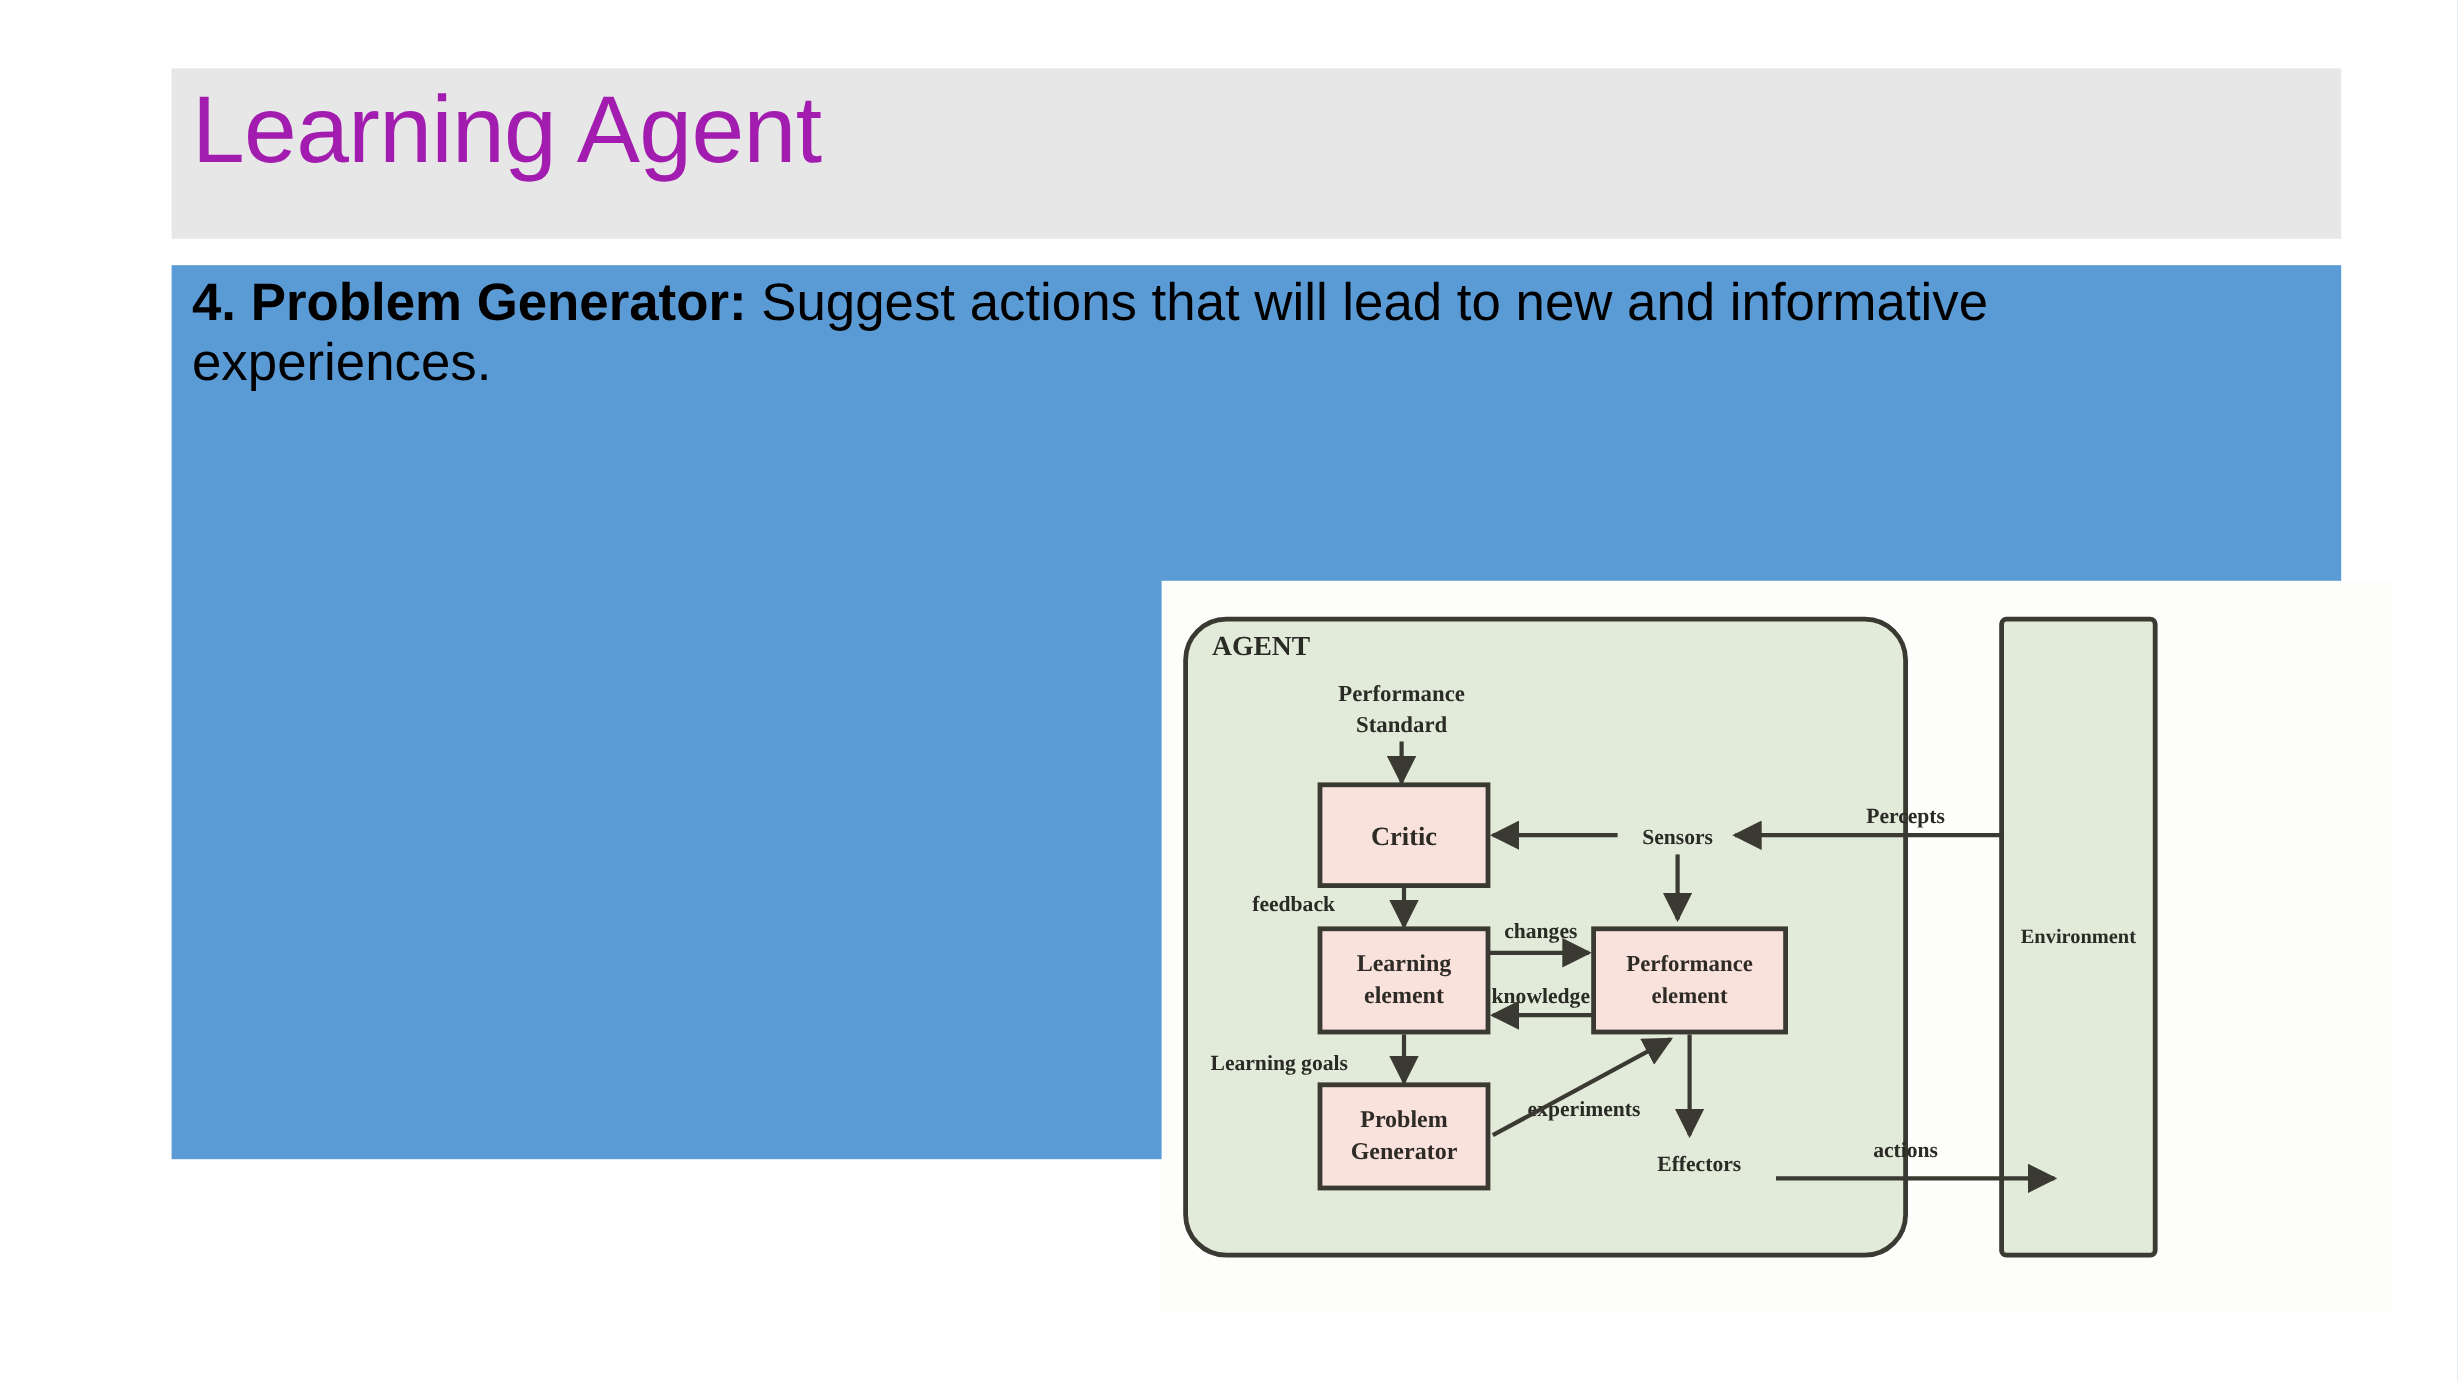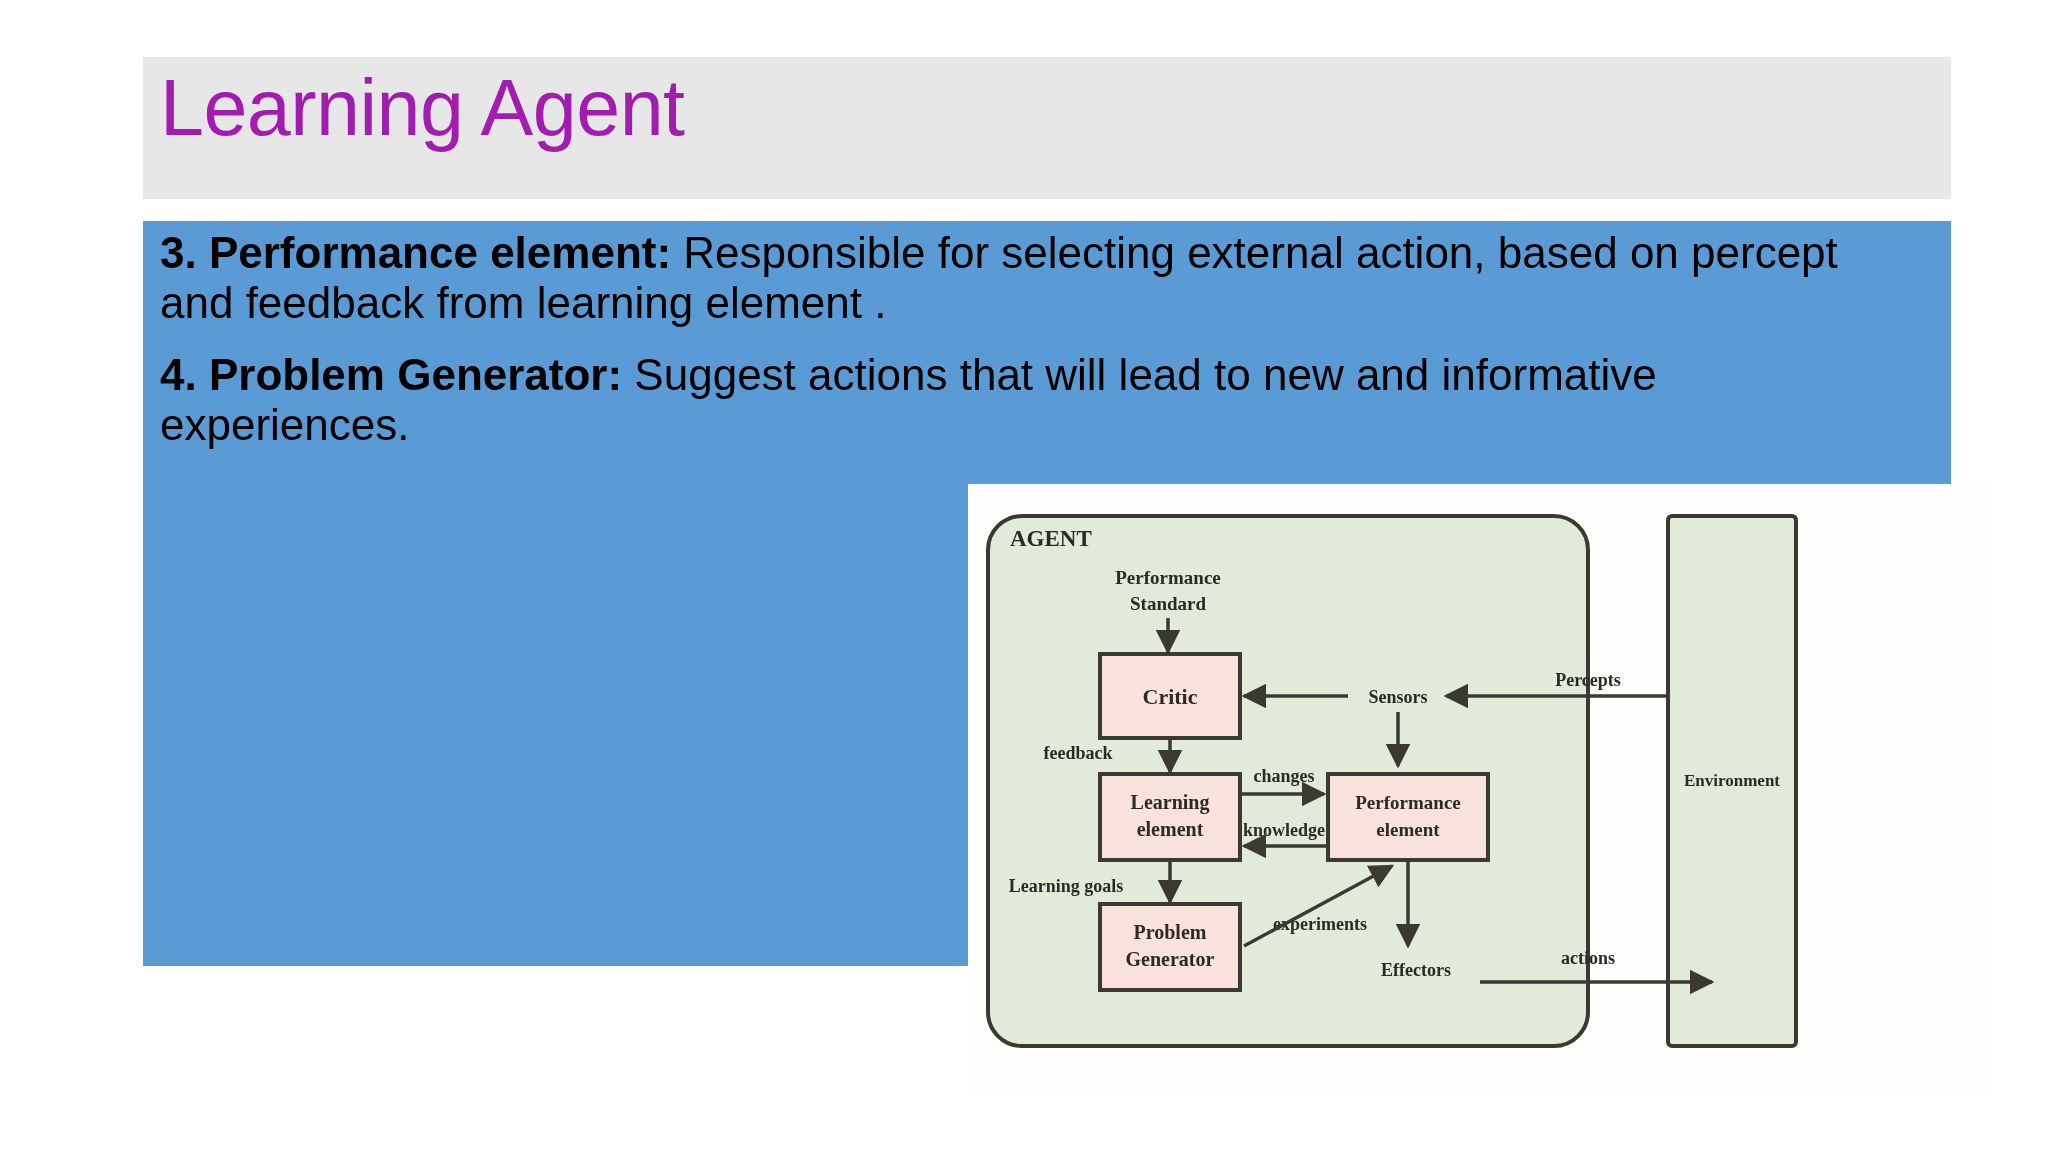--- a/index.html
+++ b/index.html
@@ -91,23 +91,20 @@
 </head>
 <body>
 
 <div id="title-banner"></div>
 <div id="page-title">Learning Agent</div>
 
 <div id="content-panel"></div>
 
 <div id="body-text">
   <p class="para">
-    <span class="lead">3. Performance element:</span><span> Responsible for selecting external action, based on percept and feedback from learning element .</span>
-  </p>
-  <p class="para">
     <span class="lead">4. Problem Generator:</span><span> Suggest actions that will lead to new and informative experiences.</span>
   </p>
 </div>
 
 <div id="diagram-figure">
   <svg id="diagram-svg" viewBox="0 0 862 610" xmlns="http://www.w3.org/2000/svg">
     <defs>
       <marker id="arrow" viewBox="0 0 10 10" refX="9" refY="5" markerWidth="7" markerHeight="7" orient="auto-start-reverse">
         <path d="M 0 0 L 10 5 L 0 10 z" fill="#3a3a32"></path>
       </marker>

